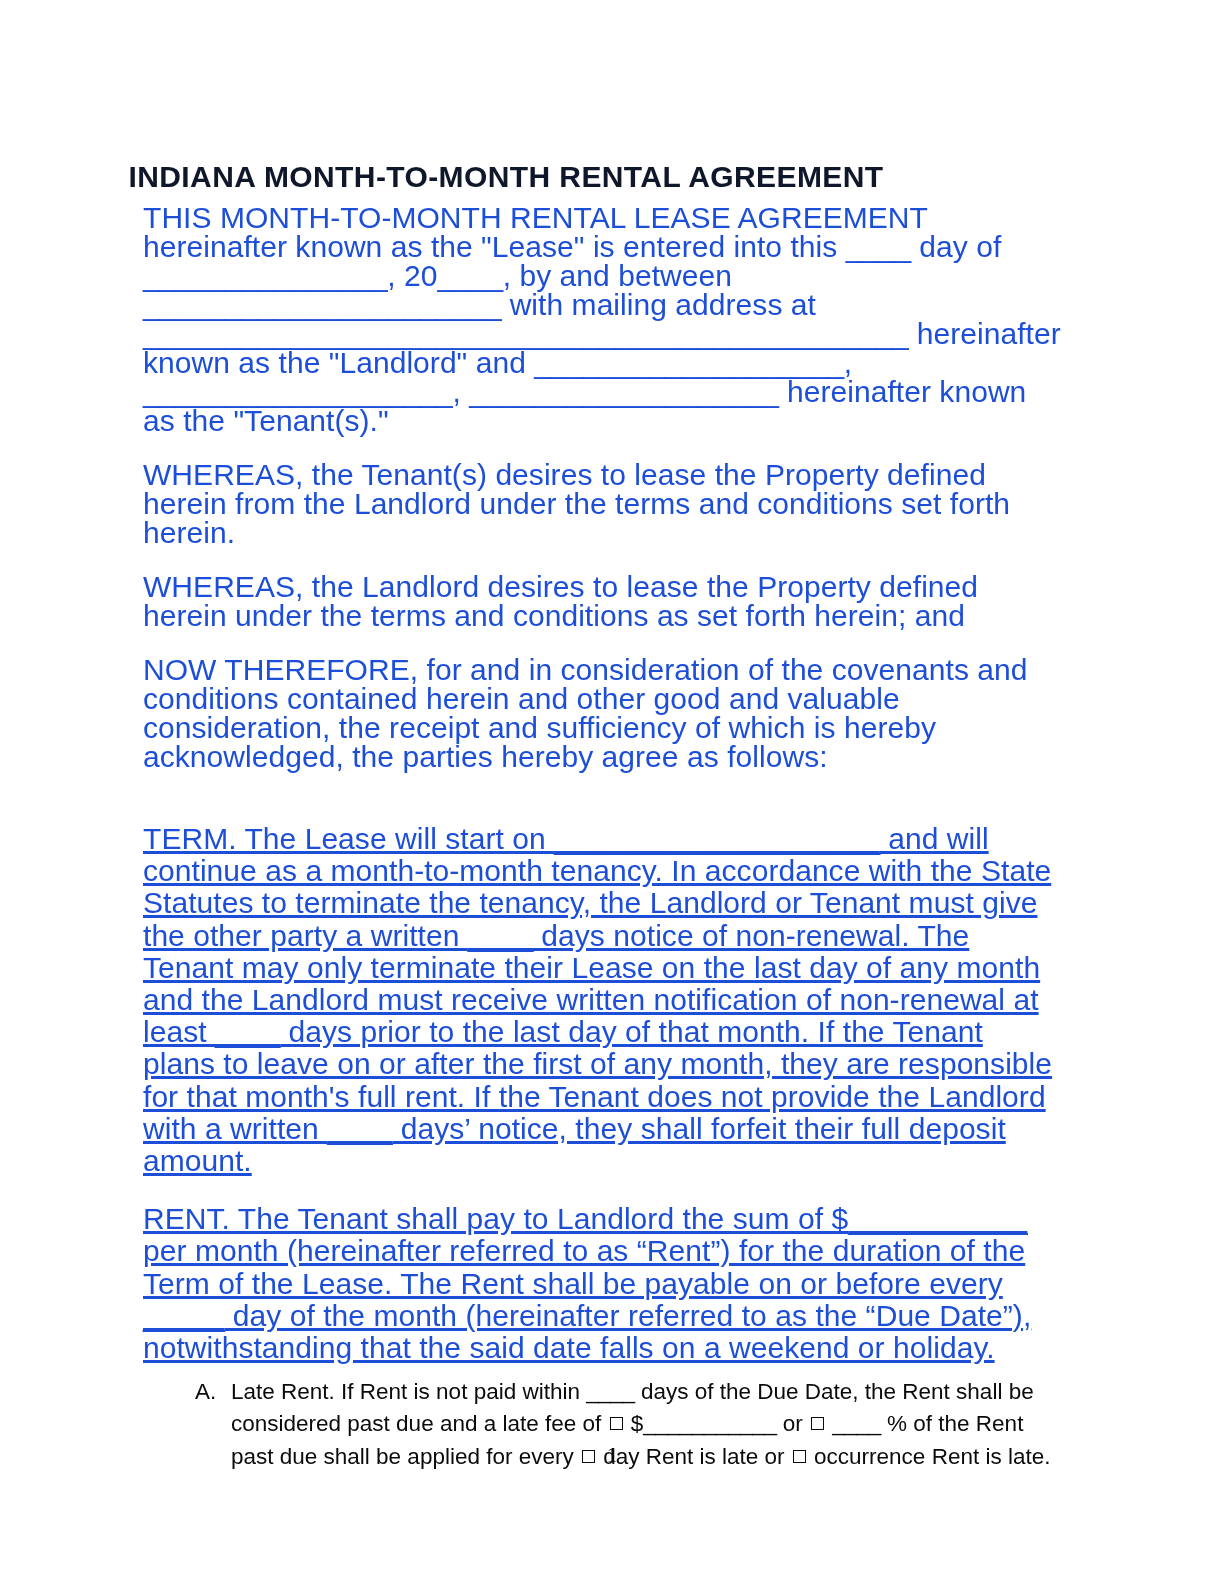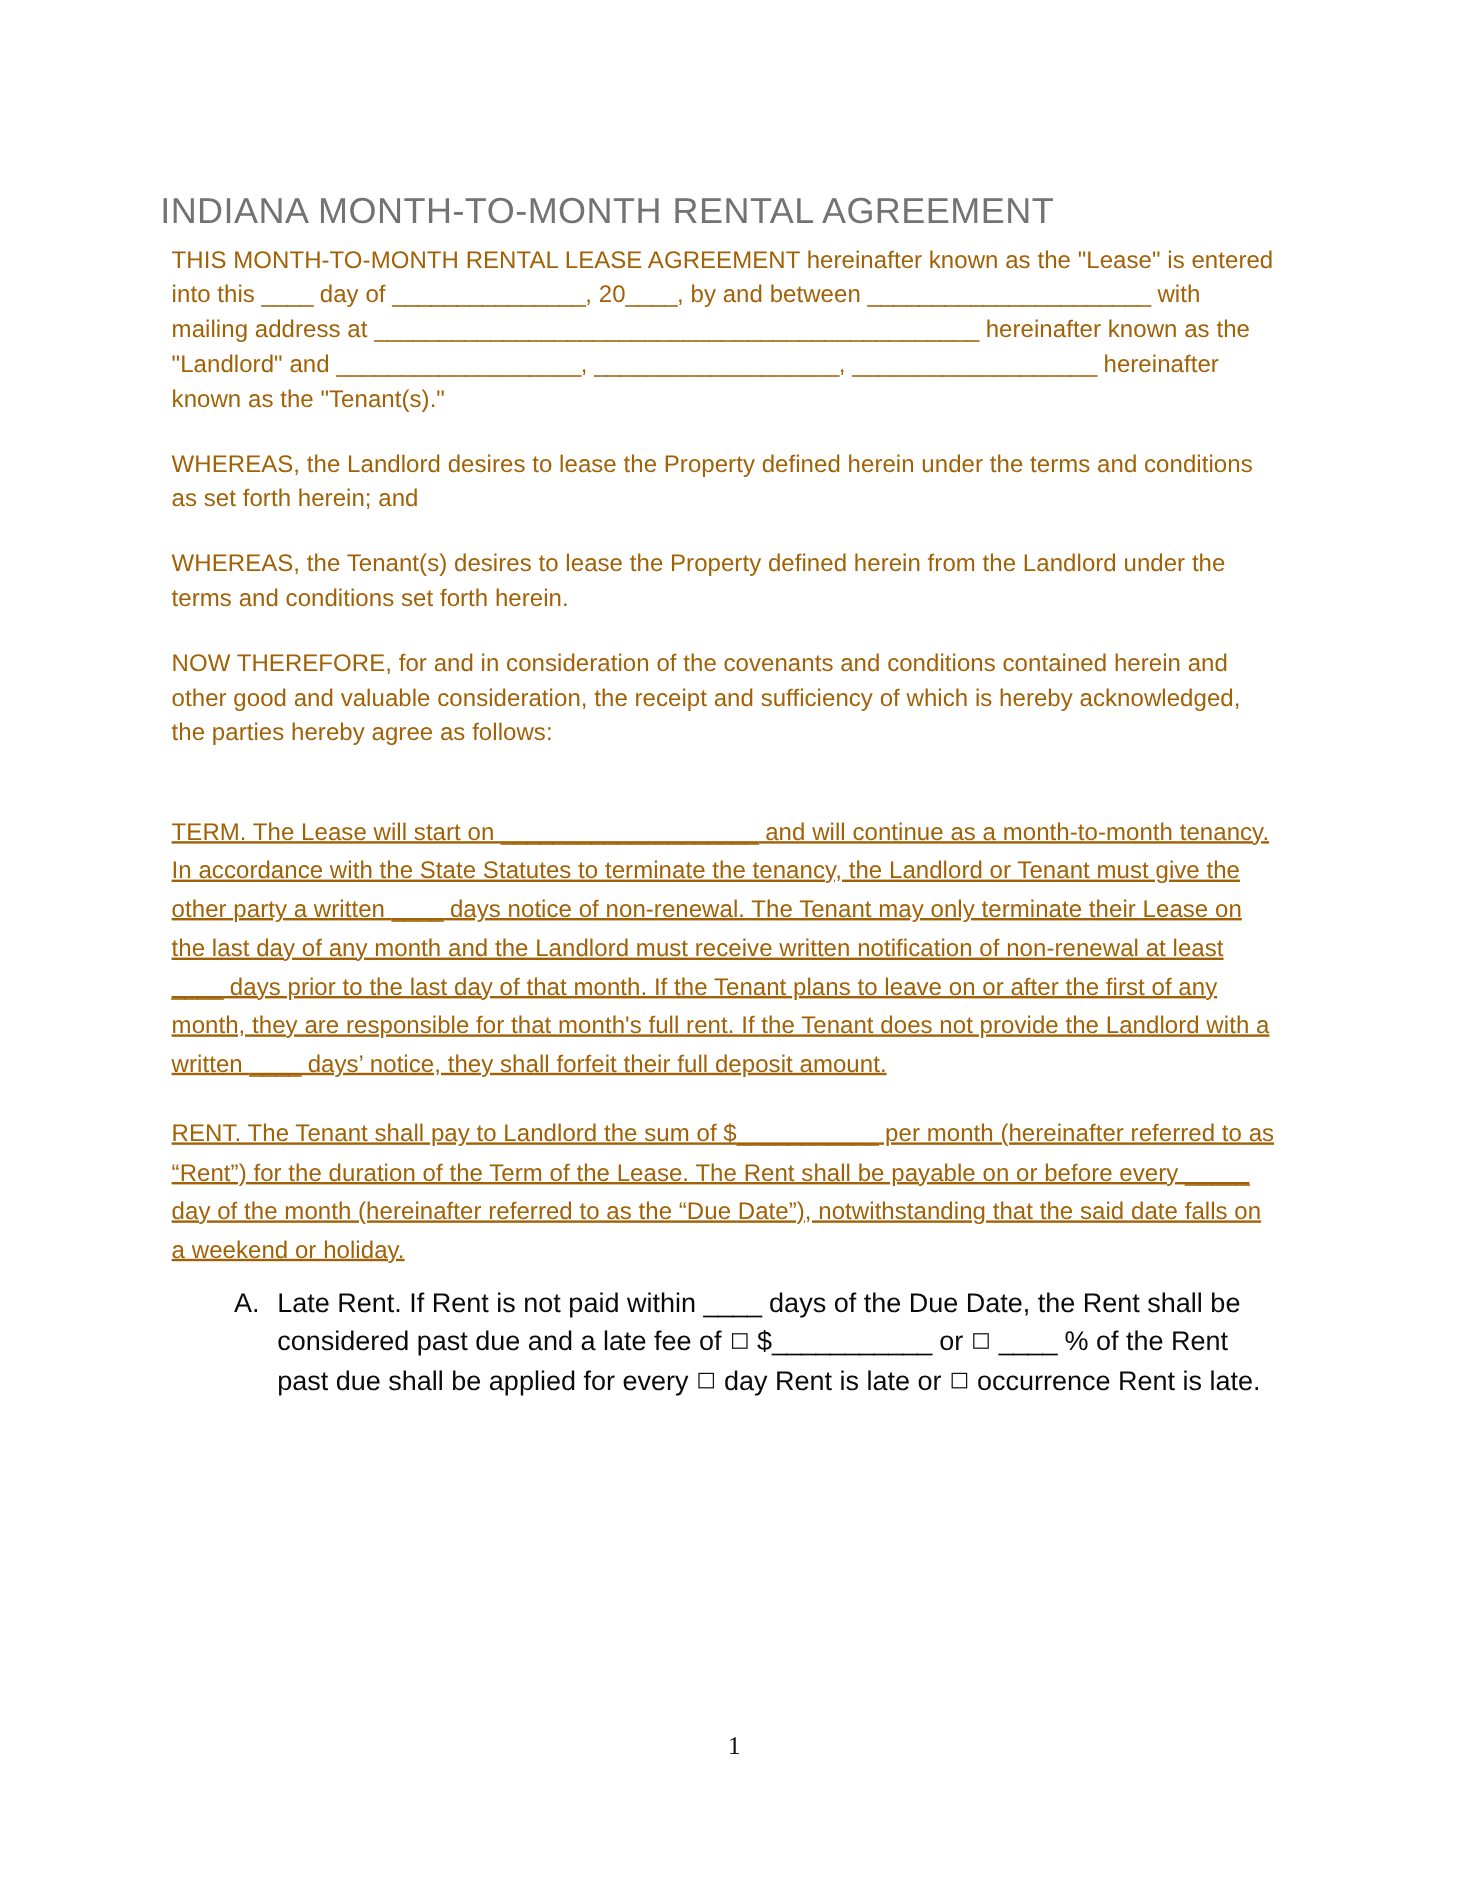--- a/index.html
+++ b/index.html
@@ -24,38 +24,38 @@
     background: #ffffff;
   }
 
   .doc-title {
     position: absolute;
     left: 0;
     top: 140px;
     width: 1012px;
     text-align: center;
     font-size: 30px;
-    font-weight: 400;
+    font-weight: 700;
     letter-spacing: 0.4px;
-    color: #737373;
+    color: #0f172a;
     white-space: nowrap;
   }
 
   .body-col {
     position: absolute;
     left: 143px;
     top: 203px;
     width: 920px;
   }
 
   p.para {
     margin: 0 0 25px 0;
-    font-size: 20px;
+    font-size: 30px;
     line-height: 29px;
-    color: #a16207;
+    color: #1d4ed8;
     text-align: left;
     letter-spacing: 0.05px;
   }
 
   p.para.loose {
     line-height: 32.2px;
     margin-bottom: 26px;
     text-decoration: underline;
   }
 
@@ -117,23 +117,23 @@
 <body>
 
 <div class="page">
 
   <h1 class="doc-title">INDIANA MONTH-TO-MONTH RENTAL AGREEMENT</h1>
 
   <div class="body-col">
 
     <p class="para"><span>THIS MONTH-TO-MONTH RENTAL LEASE AGREEMENT hereinafter known as the "Lease" is entered into this </span><span class="blank">____</span><span> day of </span><span class="blank">_______________</span><span>,  20</span><span class="blank">____</span><span>, by and between </span><span class="blank">______________________</span><span> with mailing address at </span><span class="blank">_______________________________________________</span><span> hereinafter known as the "Landlord" and </span><span class="blank">___________________</span><span>, </span><span class="blank">___________________</span><span>, </span><span class="blank">___________________</span><span> hereinafter known as the "Tenant(s)."</span></p>
 
+    <p class="para">WHEREAS, the Tenant(s) desires to lease the Property defined herein from the Landlord under the terms and conditions set forth herein.</p>
+
     <p class="para">WHEREAS, the Landlord desires to lease the Property defined herein under the terms and conditions as set forth herein; and</p>
-
-    <p class="para">WHEREAS, the Tenant(s) desires to lease the Property defined herein from the Landlord under the terms and conditions set forth herein.</p>
 
     <p class="para">NOW THEREFORE, for and in consideration of the covenants and conditions contained herein and other good and valuable consideration, the receipt and sufficiency of which is hereby acknowledged, the parties hereby agree as follows:</p>
 
     <div class="gap-block"></div>
 
 
     <p class="para loose"><span>TERM. The Lease will start on </span><span class="blank">____________________</span><span> and will continue as a month-to-month tenancy. In accordance with the State Statutes to terminate the tenancy, the Landlord or Tenant must give the other party a written </span><span class="blank">____</span><span> days notice of non-renewal. The Tenant may only terminate their Lease on the last day of any month and the Landlord must receive written notification of non-renewal at least </span><span class="blank">____</span><span> days prior to the last day of that month. If the Tenant plans to leave on or after the first of any month, they are responsible for that month's full rent. If the Tenant does not provide the Landlord with a written </span><span class="blank">____</span><span> days’ notice, they shall forfeit their full deposit amount.</span></p>
 
     <p class="para loose tight-after"><span>RENT. The Tenant shall pay to Landlord the sum of $</span><span class="blank">___________</span><span> per month (hereinafter referred to as “Rent”) for the duration of the Term of the Lease. The Rent shall be payable on or before every </span><span class="blank">_____</span><span> day of the month (hereinafter referred to as the “Due Date”), notwithstanding that the said date falls on a weekend or holiday.</span></p>
 

